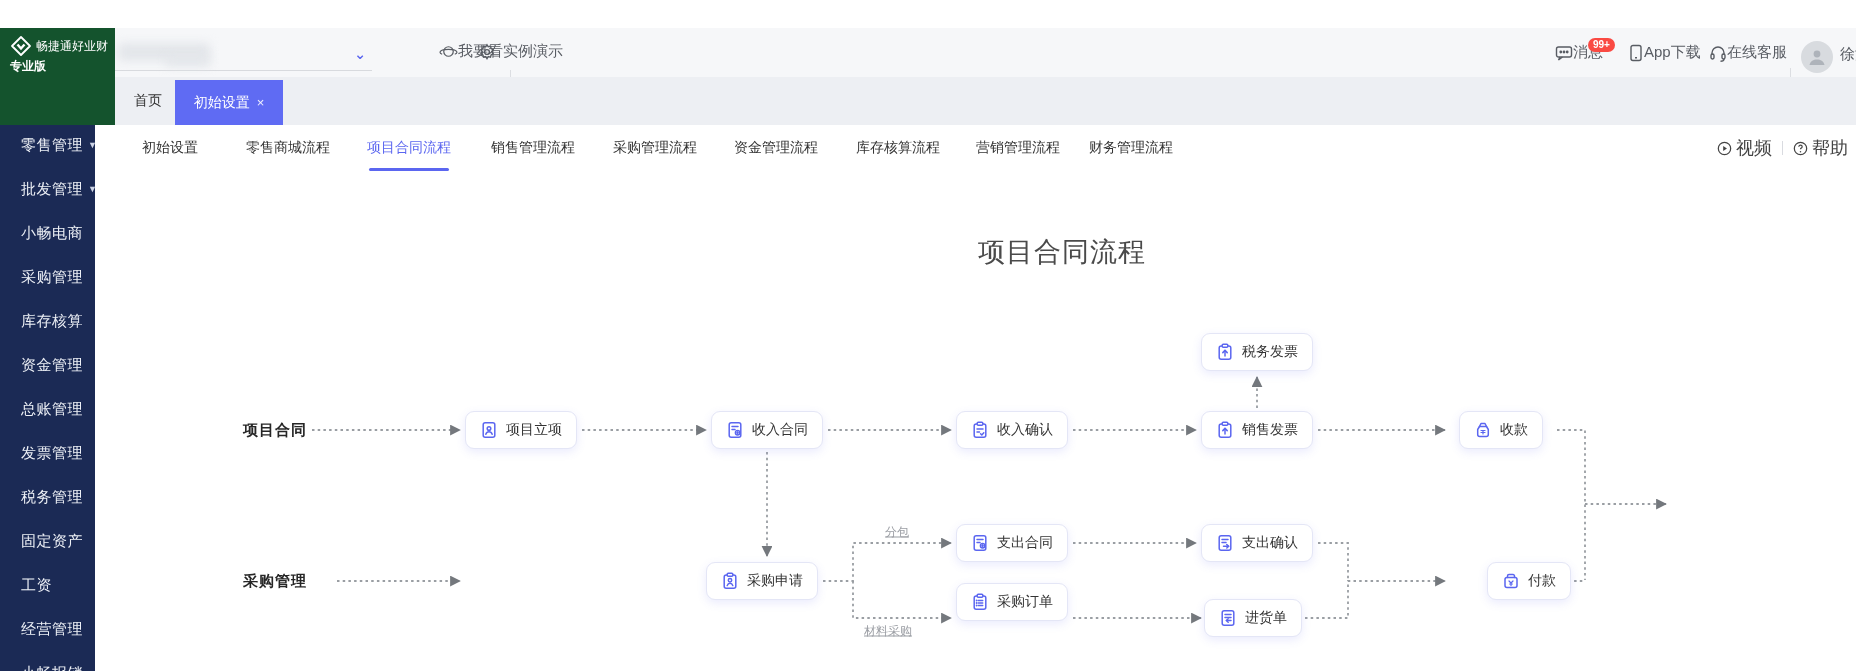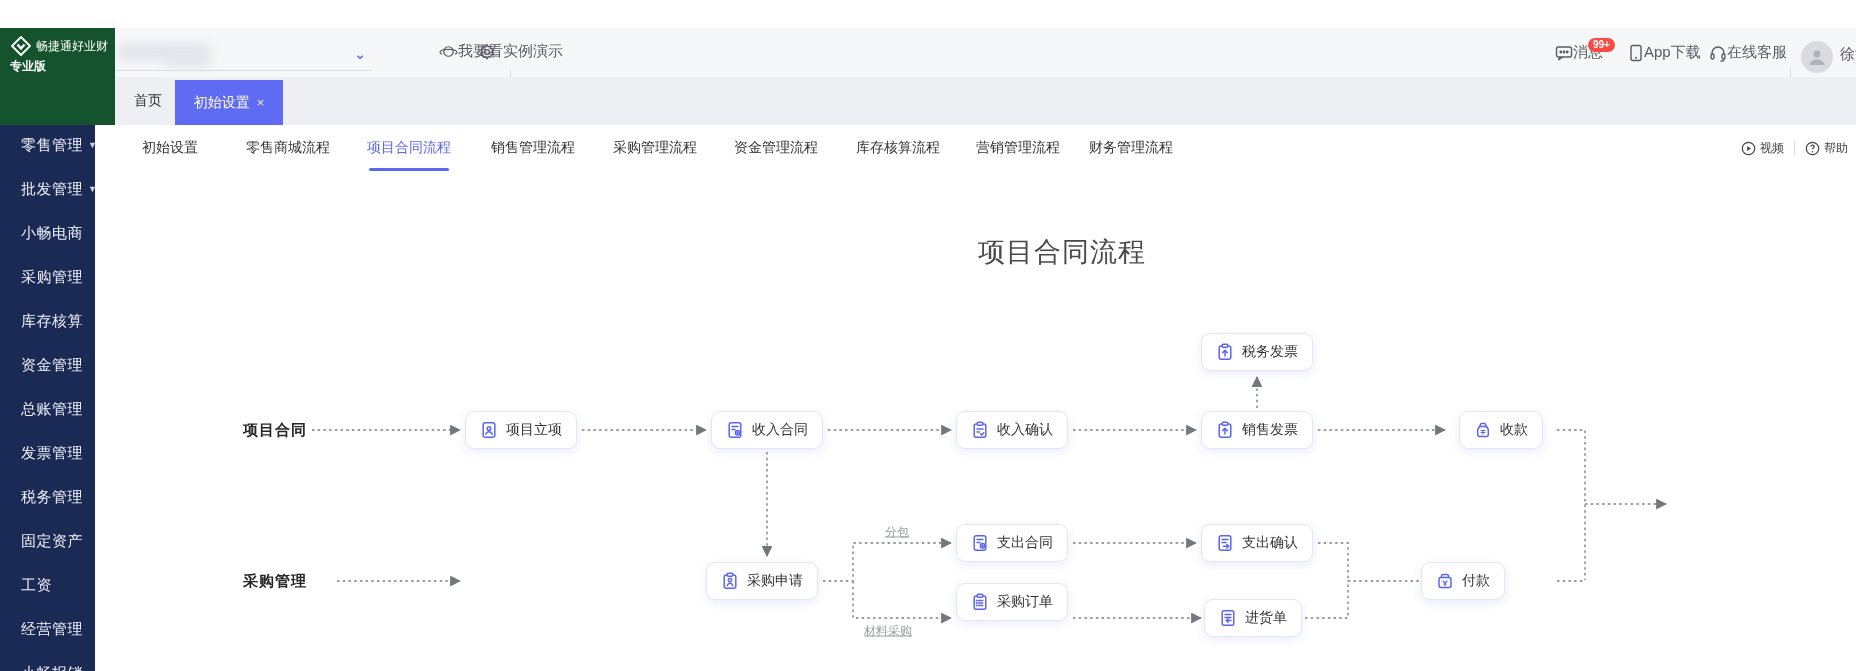--- a/index.html
+++ b/index.html
@@ -26,21 +26,21 @@
   
   #tabrow{left:95px;top:77px;width:1761px;height:48px;background:#edeff3;}
   #tab-home{position:absolute;left:118px;top:77px;width:60px;height:48px;display:flex;align-items:center;justify-content:center;font-size:14px;color:#333;}
   #tab-active{position:absolute;left:175px;top:80px;width:108px;height:45px;background:#5f6bf3;color:#fff;display:flex;align-items:center;justify-content:center;gap:7px;font-size:14px;}
   #tab-active .x{font-size:13px;opacity:.9;cursor:pointer;}
   
   #flowtabs{left:95px;top:125px;width:1761px;height:47px;background:#fff;border-bottom:1px solid #e7e8ec;}
   .ftab{position:absolute;top:0;height:46px;display:flex;align-items:center;font-size:14px;color:#333;cursor:pointer;white-space:nowrap;}
   .ftab.active{color:#5b66f0;}
   .ftab.active::after{content:"";position:absolute;left:2px;right:2px;bottom:0;height:3px;background:#5b66f0;border-radius:2px;}
-  #ft-right{position:absolute;right:8px;top:0;height:46px;display:flex;align-items:center;gap:10px;color:#444;font-size:12px;}
+  #ft-right{position:absolute;right:8px;top:0;height:46px;display:flex;align-items:center;gap:10px;color:#444;font-size:18px;}
   #ft-right .seg{display:flex;align-items:center;gap:4px;cursor:pointer;}
   #ft-right .bar{width:1px;height:14px;background:#d9dbe0;}
   
   .side-item{position:absolute;left:0;width:95px;height:30px;display:flex;align-items:center;padding-left:21px;box-sizing:border-box;color:#eef1f7;font-size:15px;letter-spacing:.5px;cursor:pointer;white-space:nowrap;}
   .side-item .caret{font-size:9px;margin-left:5px;color:#cdd4e6;}
   
   #main{left:95px;top:172px;width:1761px;height:499px;background:#fff;}
   #diagram-title{position:absolute;left:1062px;top:252px;transform:translate(-50%,-50%);font-size:27px;color:#4a4a4a;letter-spacing:1px;}
   .flow-node{position:absolute;transform:translate(-50%,-50%);display:flex;align-items:center;gap:8px;background:#fff;border:1px solid #e4e6f6;border-radius:9px;padding:9px 14px;box-shadow:0 3px 10px rgba(90,102,240,.13);font-size:14px;color:#333;white-space:nowrap;cursor:pointer;z-index:3;}
   .flow-node svg{display:block;}
@@ -345,21 +345,21 @@
       <span>
         <svg width="18" height="18" viewBox="0 0 18 18" fill="none" stroke="#5b66f0" stroke-width="1.5" stroke-linecap="round" stroke-linejoin="round">
           <rect x="3.2" y="1.8" width="11.6" height="14.4" rx="2"></rect>
           <path d="M6 5.5h6M6 8.5h6"></path>
           <path d="M12 11.5h-4.5"></path>
           <path d="M9.2 9.8l-1.9 1.7 1.9 1.7"></path>
         </svg>
       </span>
       <span>进货单</span>
     </div>
-    <div class="flow-node" style="left: 1463px; top: 581px;">
+    <div class="flow-node" style="left: 1529px; top: 581px;">
       <span>
         <svg width="18" height="18" viewBox="0 0 18 18" fill="none" stroke="#5b66f0" stroke-width="1.5" stroke-linecap="round" stroke-linejoin="round">
           <rect x="3" y="5.5" width="12" height="10" rx="2"></rect>
           <path d="M5.5 5.5V4a1.5 1.5 0 0 1 1.5-1.5h4A1.5 1.5 0 0 1 12.5 4v1.5"></path>
           <path d="M7 9l2 2 2-2M9 11v2.6M7.6 12h2.8" stroke-width="1.2"></path>
         </svg>
       </span>
       <span>付款</span>
     </div>
     <div class="row-label" style="left: 275px; top: 430px;">项目合同</div>

